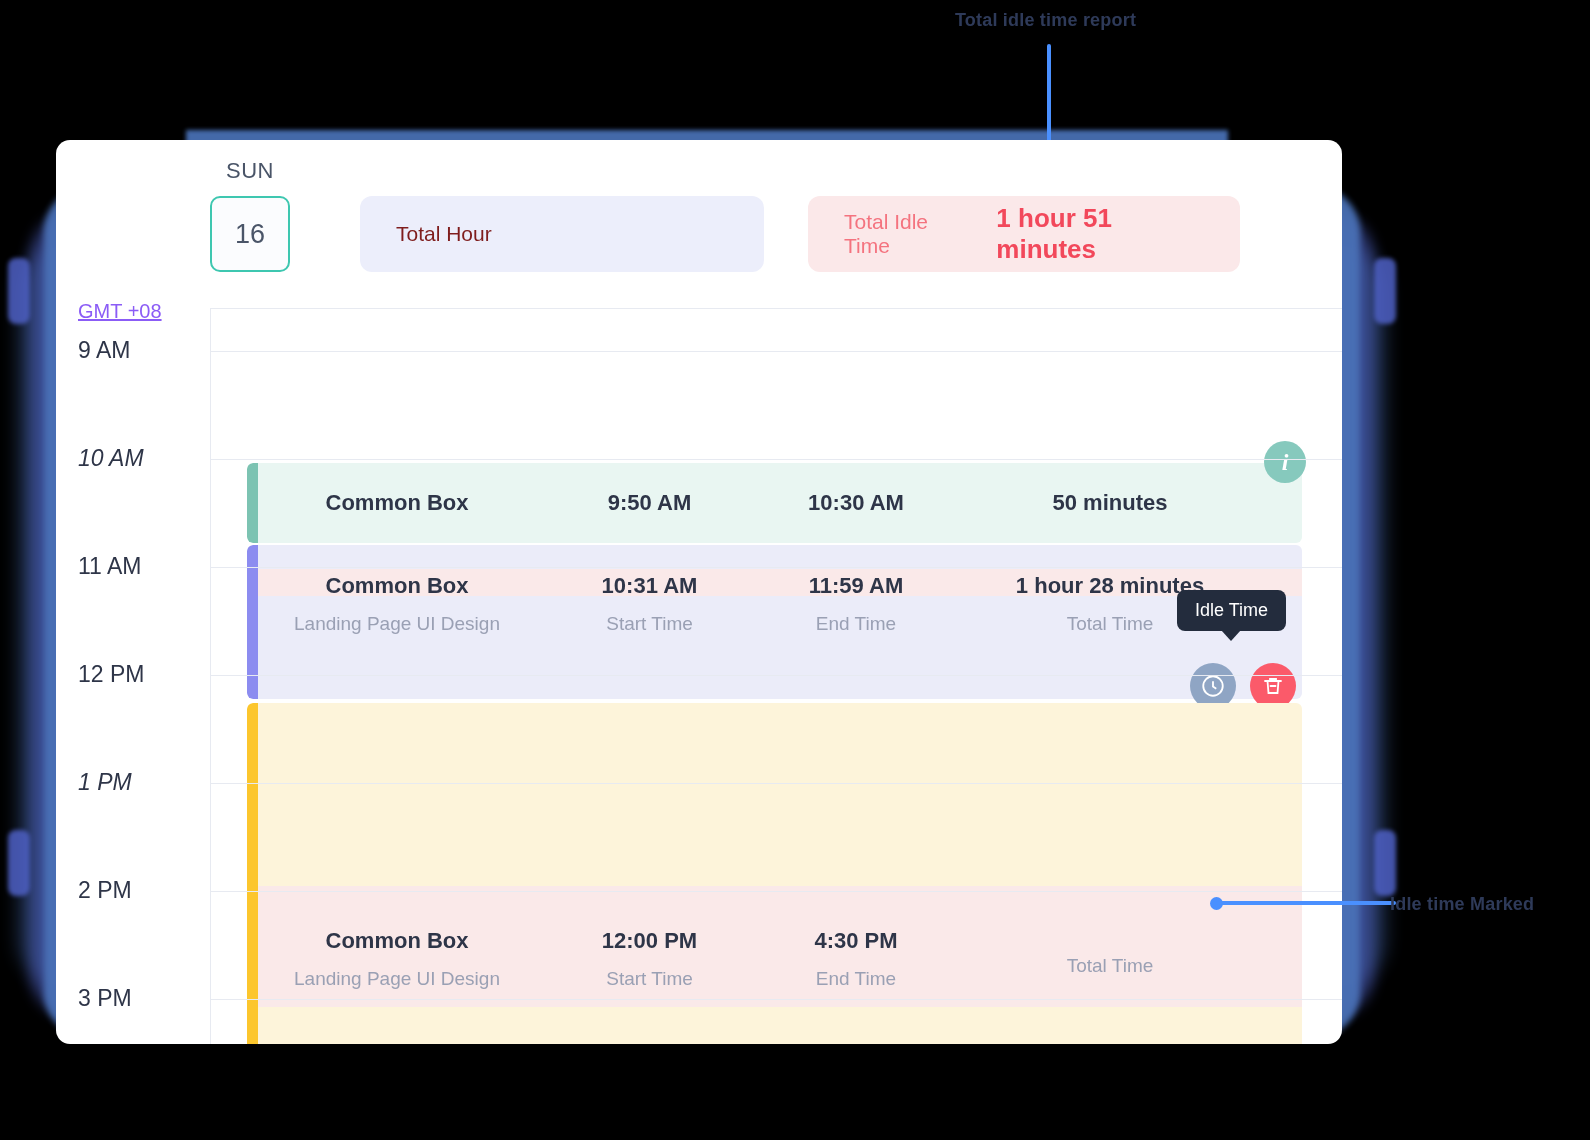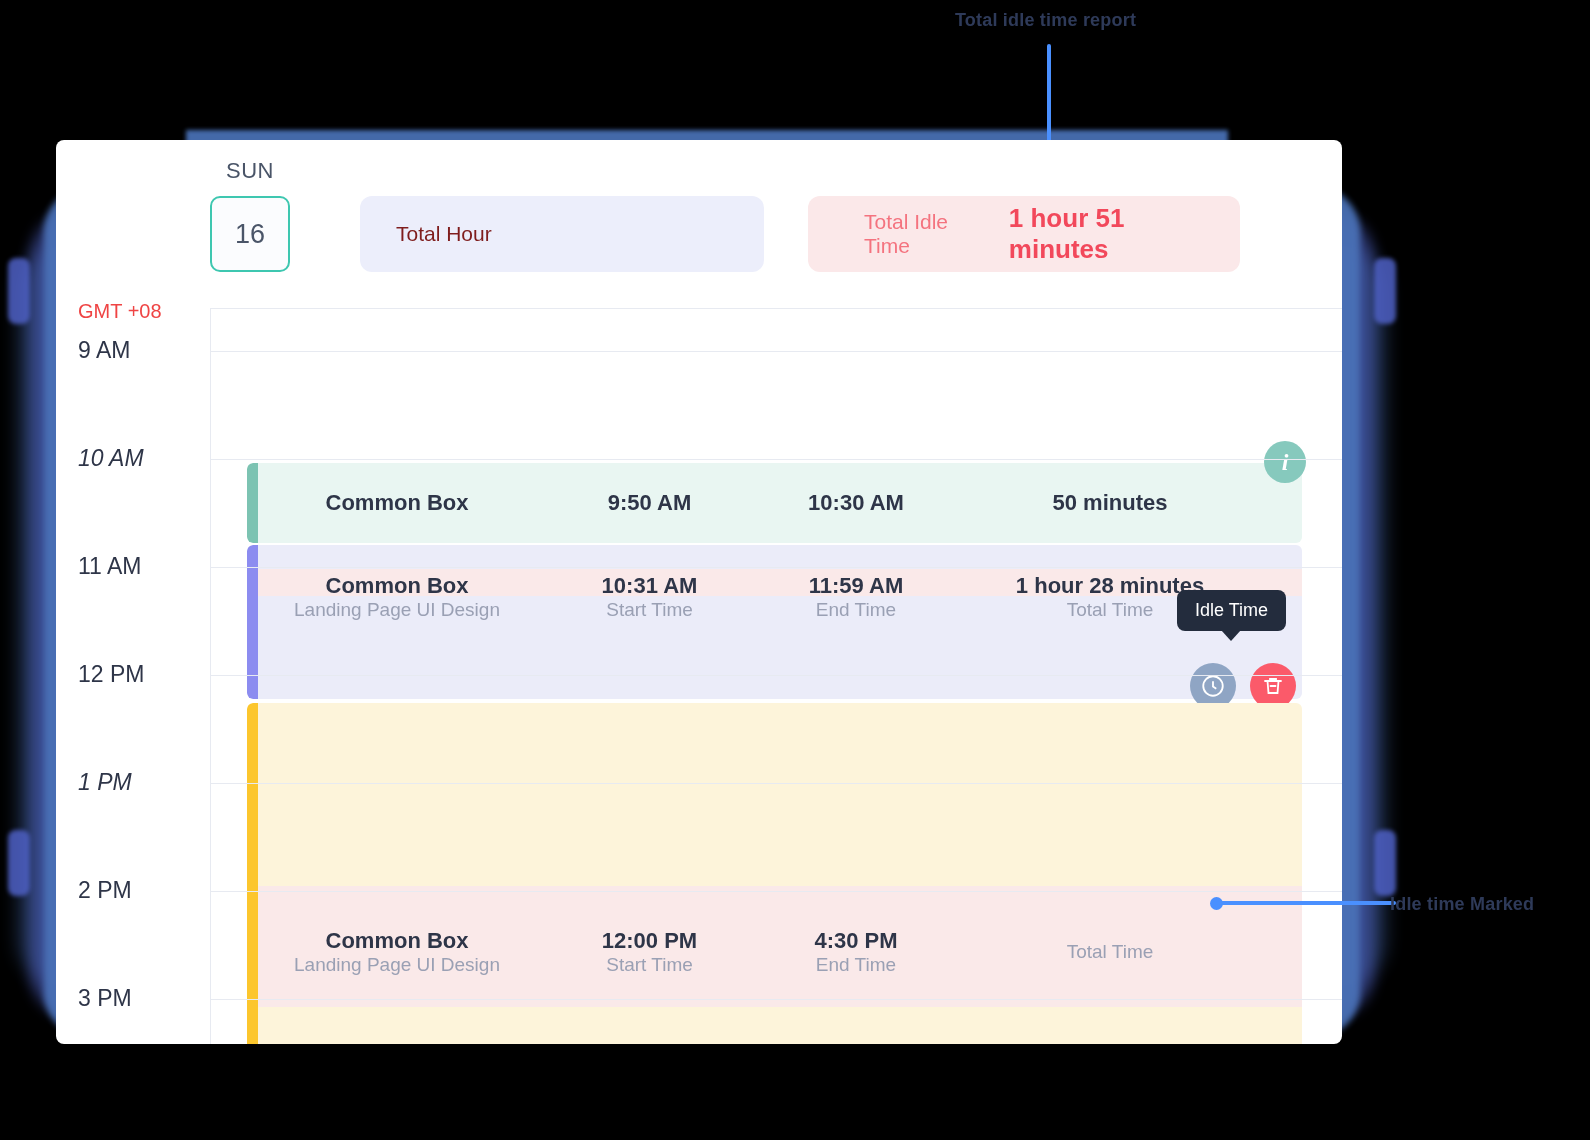--- a/index.html
+++ b/index.html
@@ -58,21 +58,21 @@
     position: absolute; left: 1210px; top: 897px;
     width: 13px; height: 13px; border-radius: 50%; background: #4a90ff;
   }
 
   
   .card {
     position: absolute;
     left: 56px; top: 140px;
     width: 1286px; height: 904px;
     background: #ffffff;
-    border-radius: 8px;
+    border-radius: 14px;
     overflow: hidden;
   }
 
   
   .hdr { position: relative; height: 163px; }
   .day-name {
     position: absolute; left: 170px; top: 18px;
     font-size: 22px; color: #4a5568; letter-spacing: .5px;
   }
   .day-box {
@@ -85,28 +85,28 @@
   }
   .stat {
     position: absolute; height: 76px;
     border-radius: 12px;
     display: flex; align-items: center; gap: 26px;
     padding: 0 36px;
   }
   .stat-hour { left: 304px; top: 56px; width: 404px; background: #eceefb; }
   .stat-idle { left: 752px; top: 56px; width: 432px; background: #fbe8e9; }
   .stat-label { font-size: 21px; color: #7f1d1d; }
-  .stat-label.red { color: #f4737f; margin-left: 20px; }
+  .stat-label.red { color: #f4737f; }
   .stat-value { font-size: 26px; font-weight: 700; color: #2e3548; }
   .stat-value.red { color: #f2485b; font-weight: 700; }
 
   
   .tz {
     position: absolute; left: 22px; top: 160px;
-    font-size: 20px; color: #ef4444;
+    font-size: 20px; color: #8b5cf6; text-decoration: underline;
   }
 
   
   .cal { position: absolute; left: 0; top: 168px; right: 0; bottom: 0; }
   .gutter { position: absolute; left: 0; top: 0; width: 154px; height: 100%; padding-left: 32px; }
   .hour-label {
     position: absolute; left: 22px;
     font-size: 23px; color: #2e3548;
     transform: translateY(-50%);
   }
@@ -139,21 +139,21 @@
     position: absolute; inset: 0;
     display: flex; flex-direction: column; justify-content: center;
   }
   .erow { display: flex; align-items: center; }
   .ecol { text-align: center; }
   .ecol.c0 { width: 300px; }
   .ecol.c1 { width: 205px; }
   .ecol.c2 { width: 208px; }
   .ecol.c3 { width: 300px; }
   .etitle { font-size: 22px; font-weight: 700; color: #2e3548; }
-  .esub { font-size: 19px; color: #9aa0b4; }
+  .esub { font-size: 19px; color: #9aa0b4; margin-top: 14px; }
 
   
   .info-badge {
     position: absolute;
     width: 42px; height: 42px; border-radius: 50%;
     background: #86c9bd; color: #ffffff;
     display: flex; align-items: center; justify-content: center;
     font-size: 24px; font-style: italic; font-weight: 700;
     font-family: "Liberation Serif", serif;
   }

